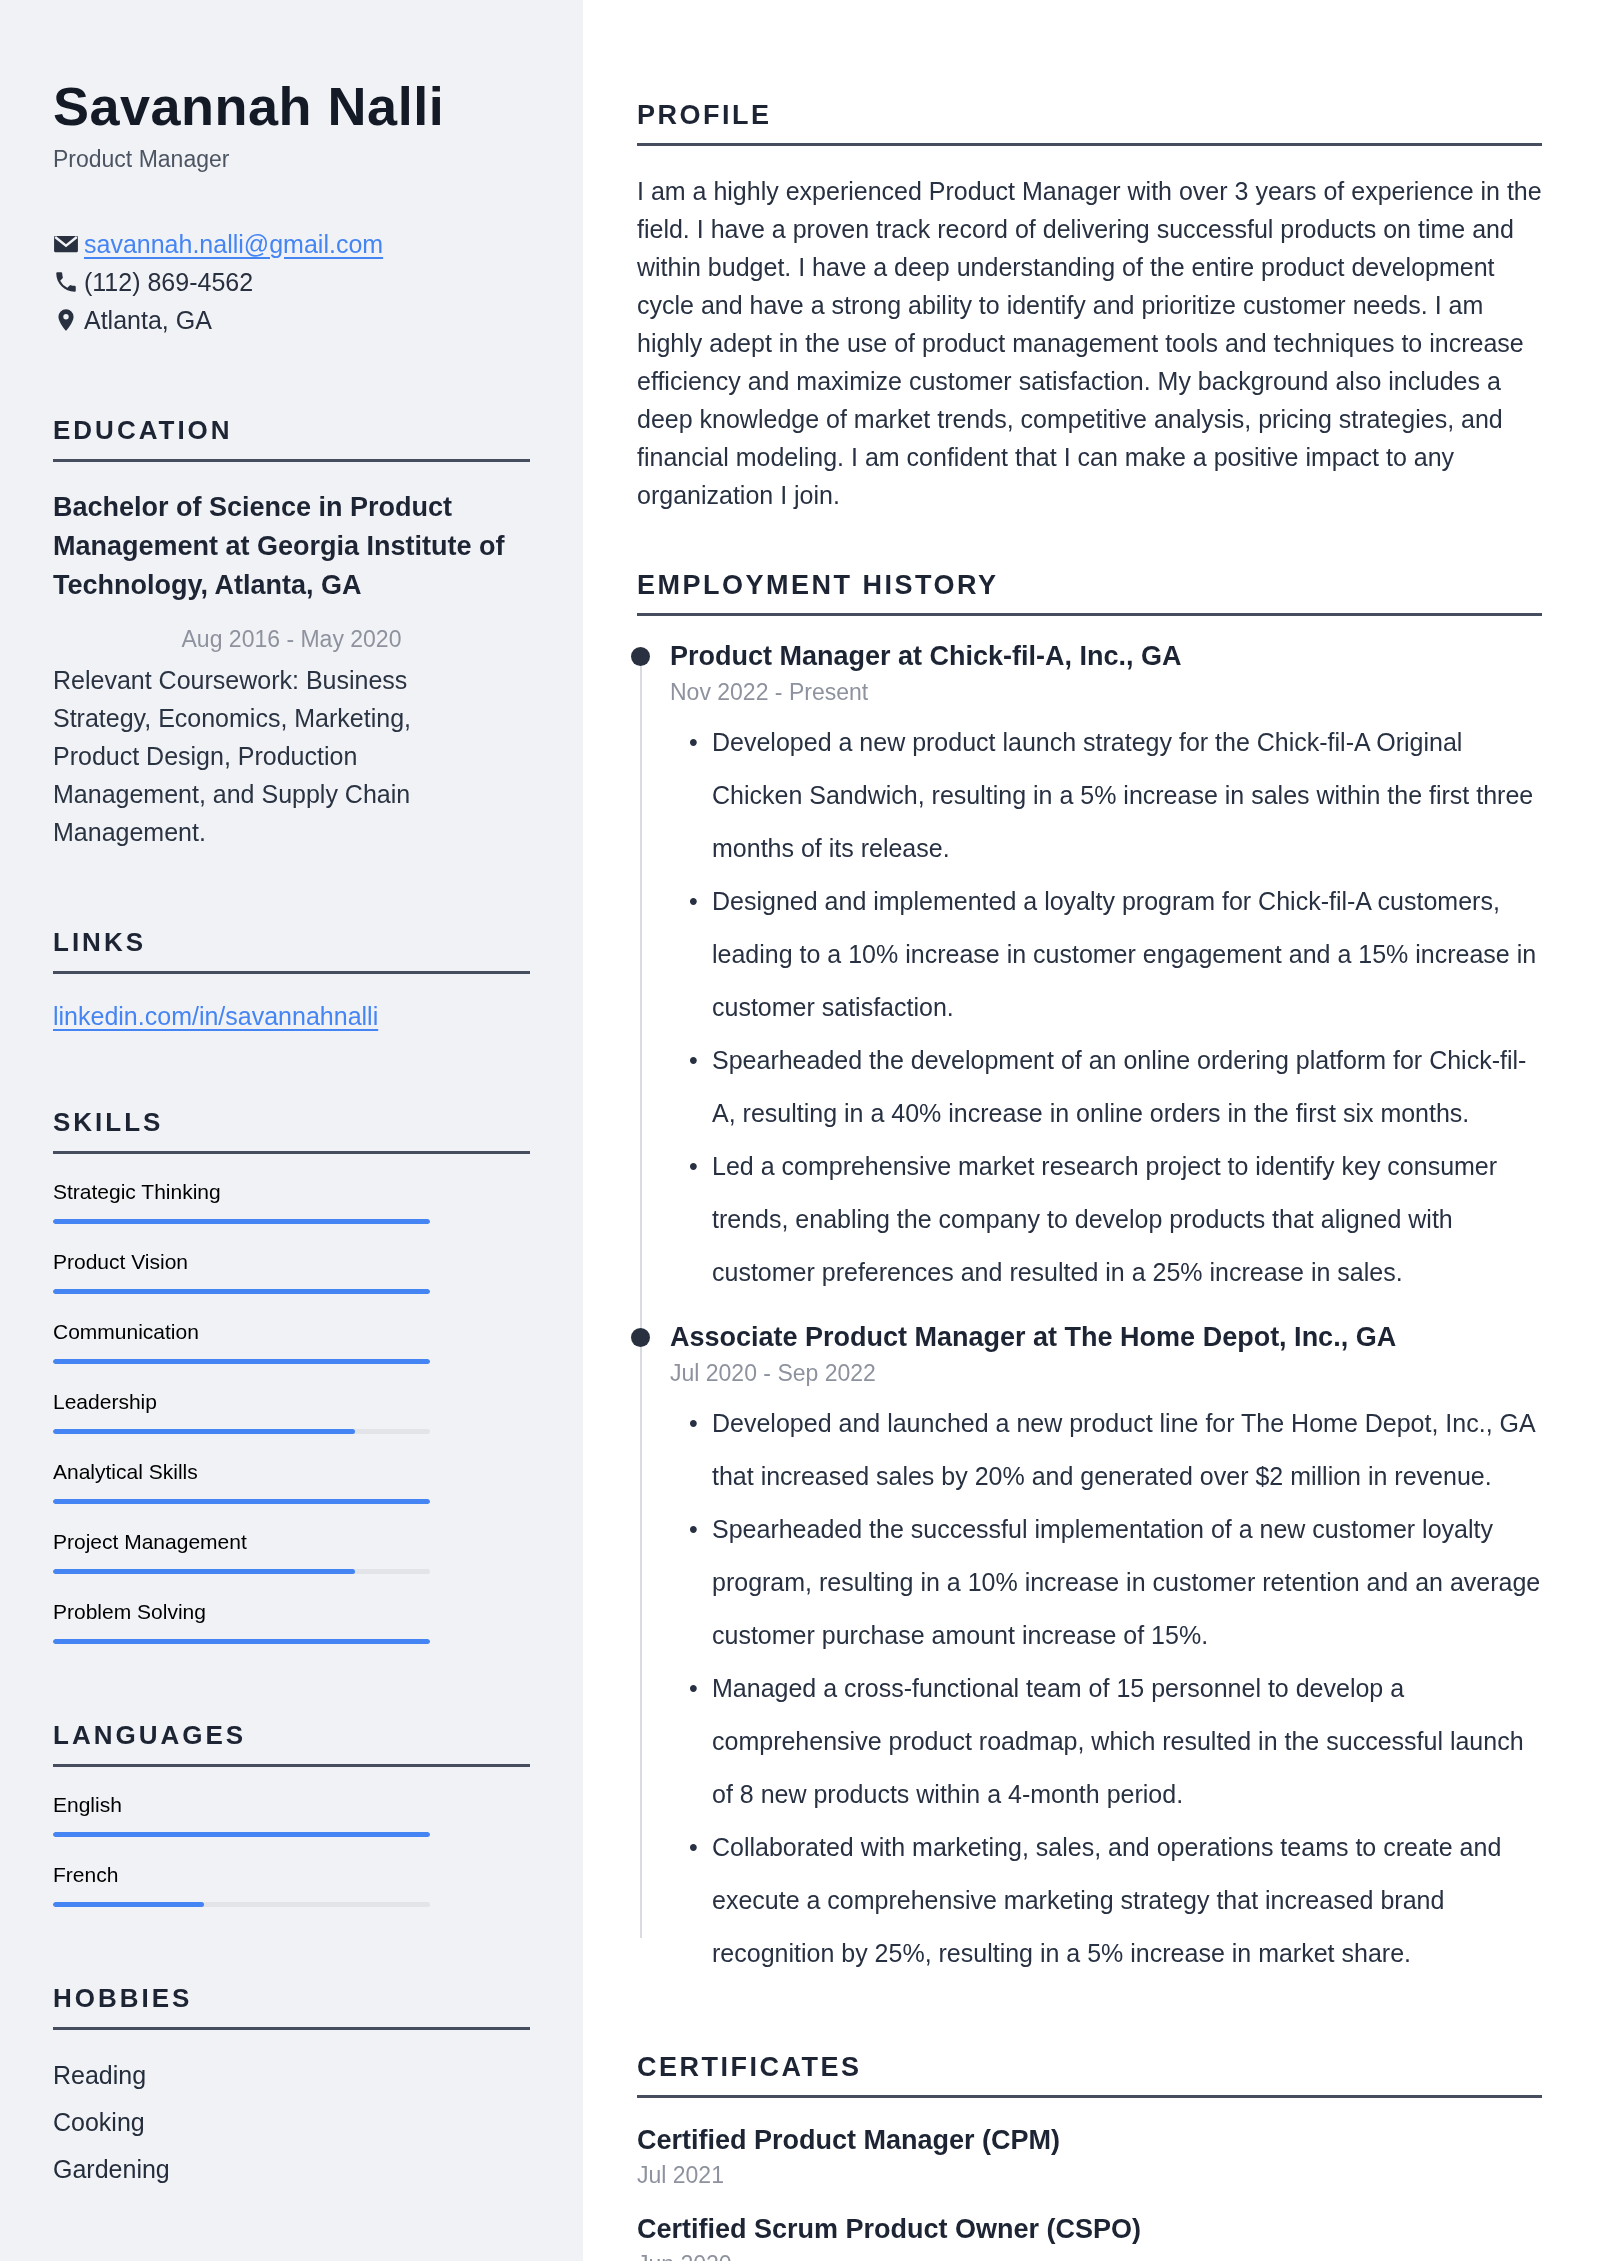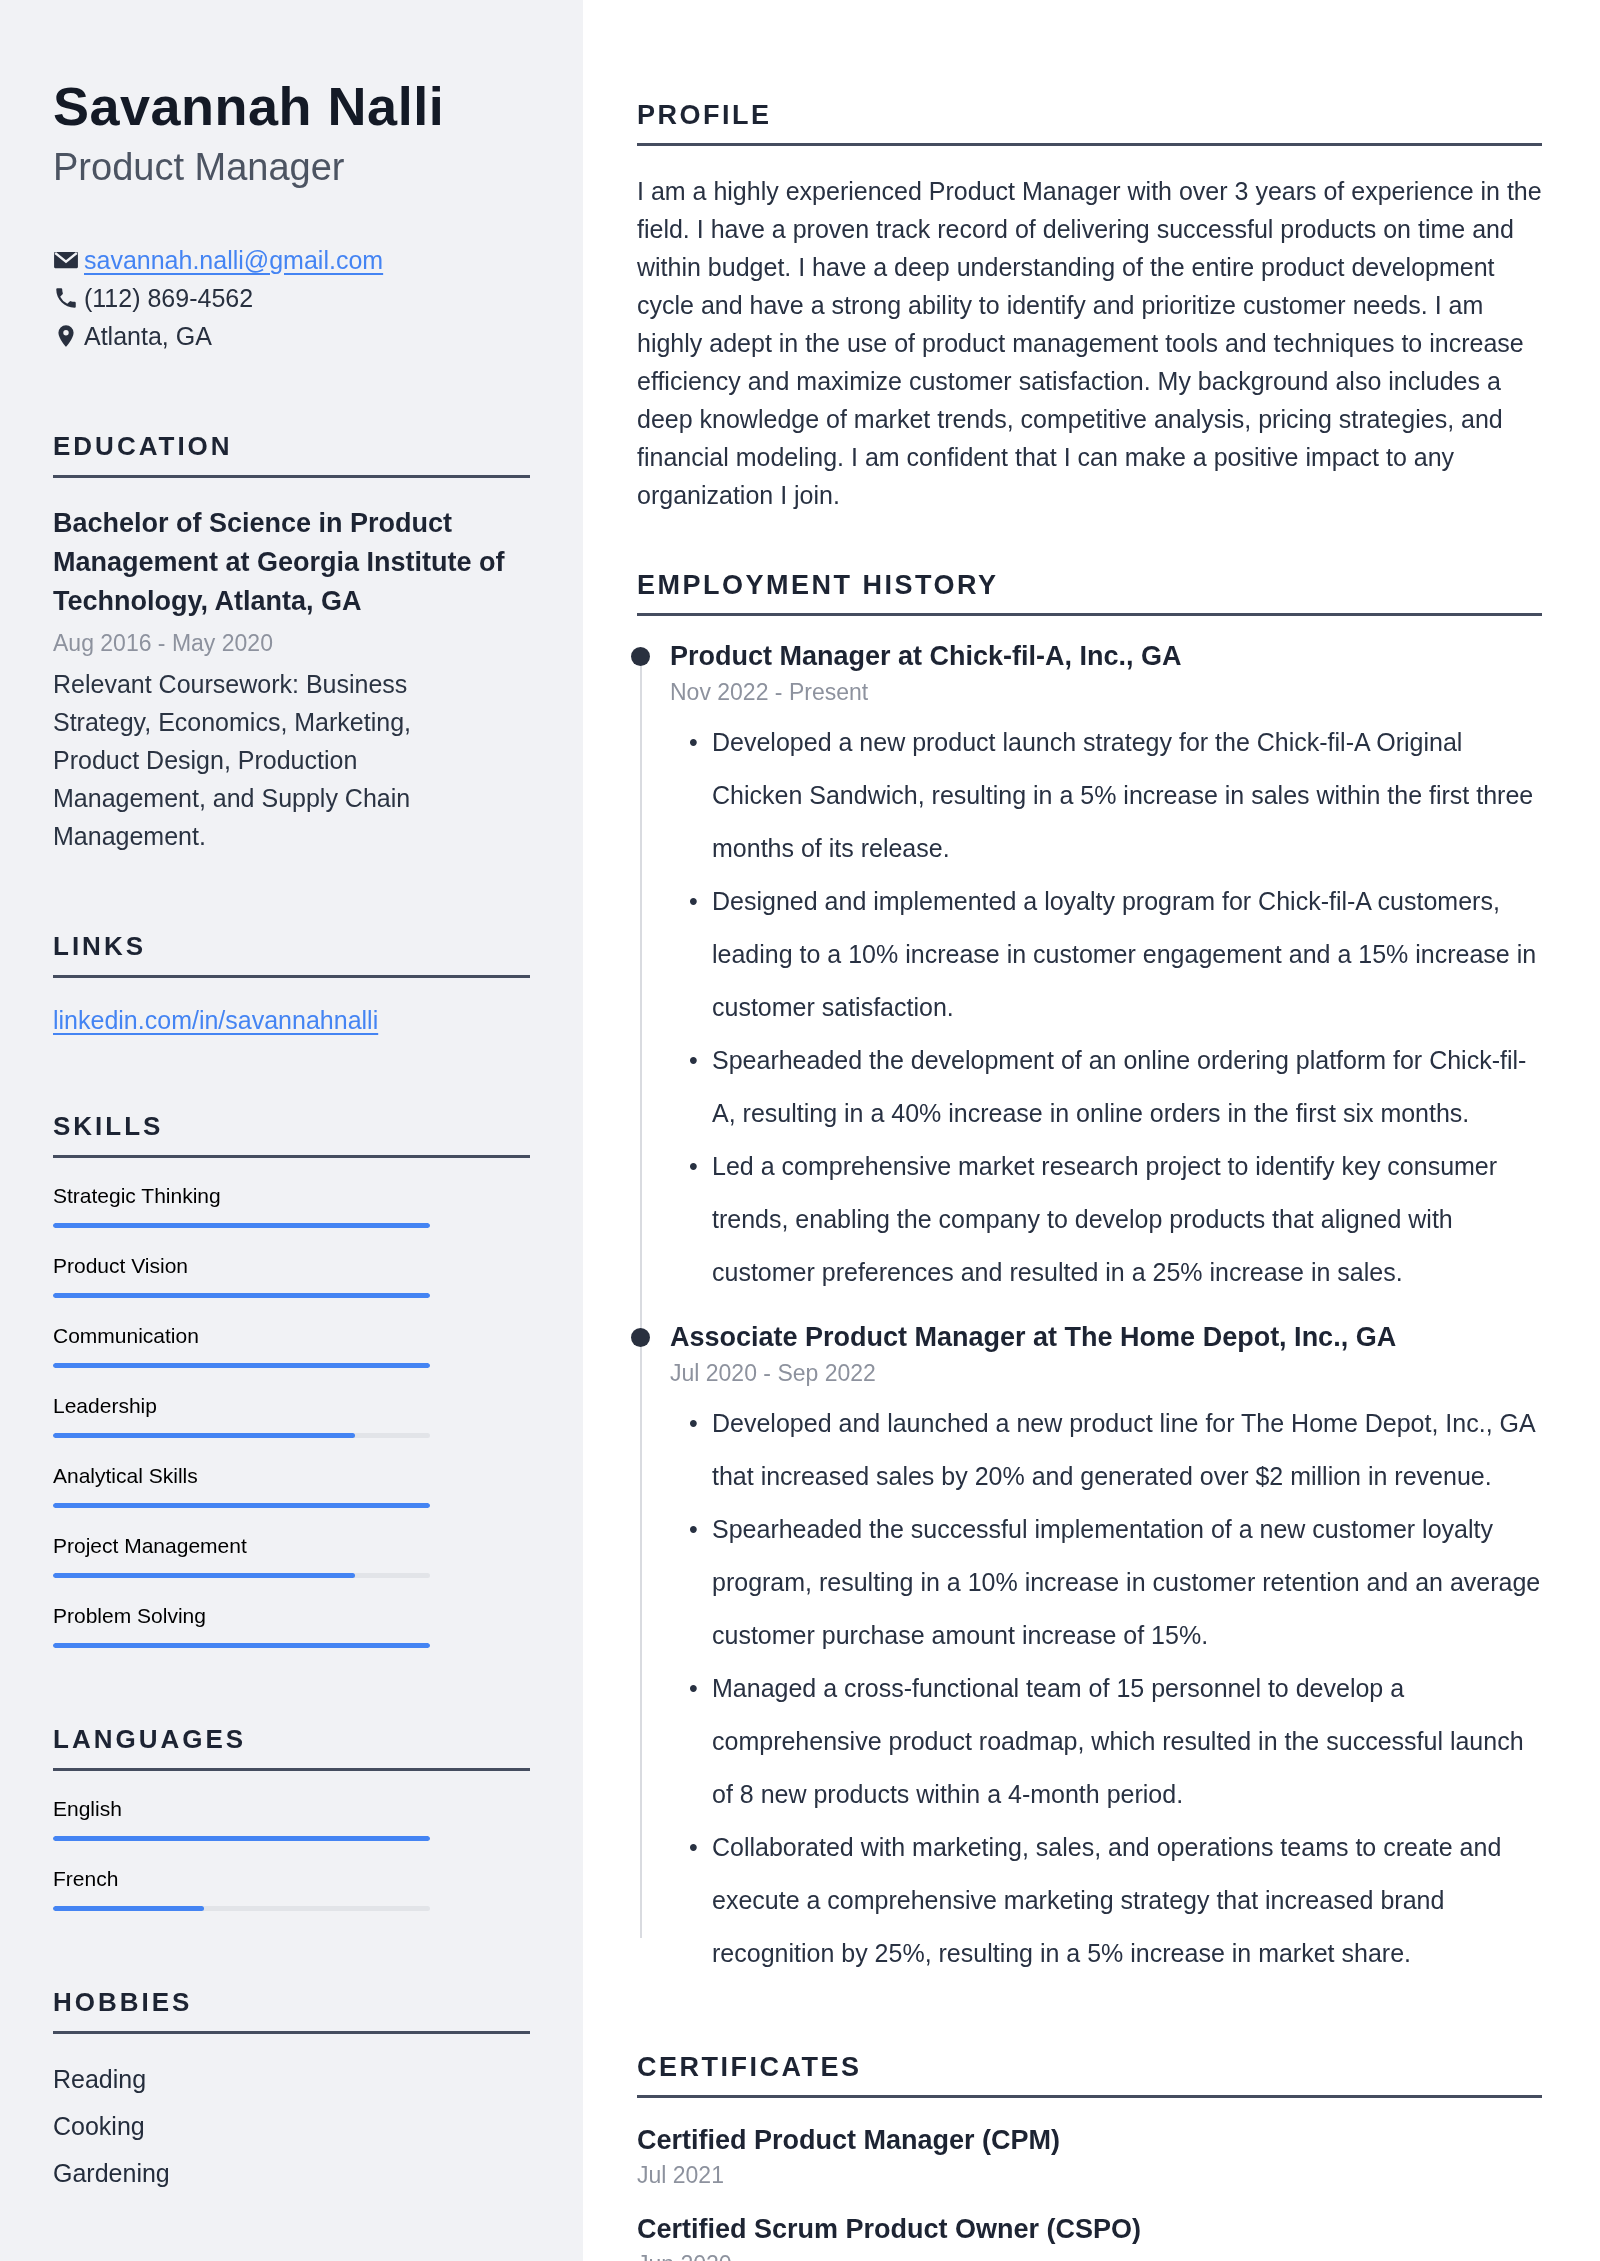--- a/index.html
+++ b/index.html
@@ -21,21 +21,21 @@
     padding: 50px 53px 0 53px;
   }
   .name {
     margin: 26px 0 0 0;
     font-size: 54px; line-height: 60px;
     font-weight: 700; color: #141a26;
     letter-spacing: 0.5px;
   }
   .subtitle {
     margin-top: 10px;
-    font-size: 38px; color: #4c5462;
+    font-size: 23px; color: #4c5462;
   }
   .contact { margin-top: 52px; }
   .contact-row {
     display: flex; align-items: center; gap: 5px;
     height: 38px; font-size: 25px; color: #28303f;
   }
   .contact-row .cicon { width: 26px; height: 26px; flex: 0 0 26px; display: flex; align-items: center; justify-content: center; }
   .cicon svg { width: 26px; height: 26px; }
   a.blue-link { color: #4484f3; text-decoration: underline; text-underline-offset: 4px; }
 
@@ -45,21 +45,21 @@
     color: #1d2433;
     padding-bottom: 13px;
     border-bottom: 3px solid #454d5f;
   }
   .degree {
     margin-top: 26px;
     font-size: 27px; font-weight: 700; line-height: 39px;
     color: #1d2433;
   }
   .date-muted { font-size: 23px; color: #8d929e; }
-  .edu-date { margin-top: 9px; }
+  .edu-date { margin-top: 21px; text-align: center; }
   .edu-desc {
     margin-top: 8px; max-width: 405px;
     font-size: 25px; line-height: 38px; color: #2a3342;
   }
   .links-body { margin-top: 28px; font-size: 25px; }
 
   .skill { margin-top: 26px; }
   .skill:first-of-type { margin-top: 28px; }
   .skill-label { font-size: 21px; color: #000000; }
   .bar {

